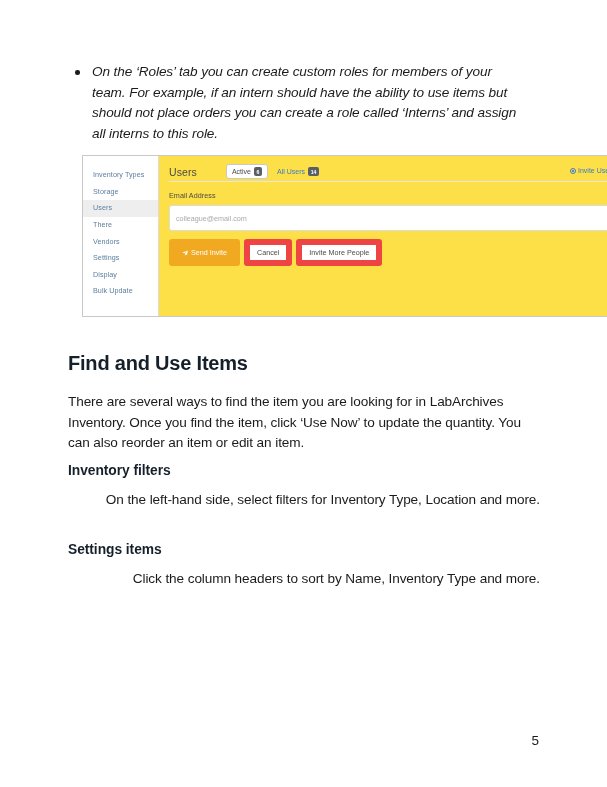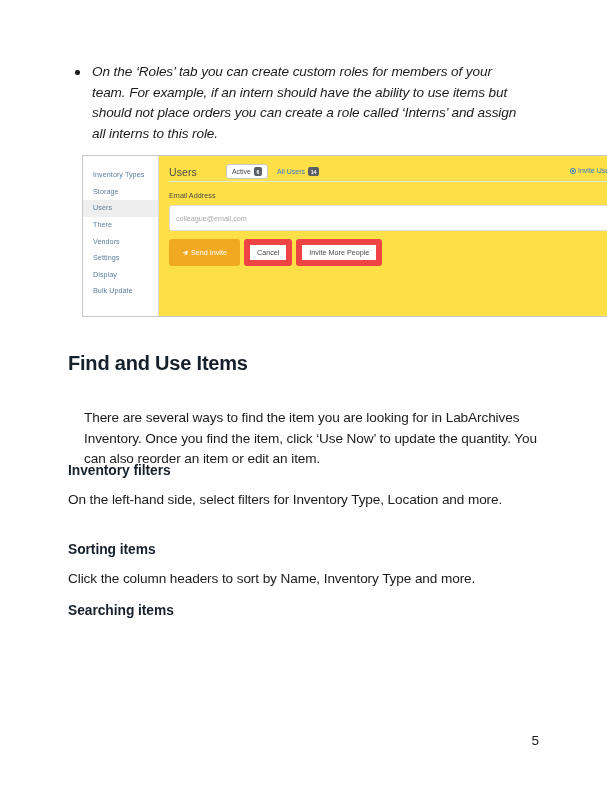--- a/index.html
+++ b/index.html
@@ -214,25 +214,25 @@
     letter-spacing: -0.2px;
     margin: 0;
   }
   .body-1 {
     position: absolute;
     left: 68px; top: 392px;
     width: 472px;
     font-size: 13.6px;
     line-height: 20.5px;
     color: #1b1b1b;
-    margin: 16px;
+    margin: 0;
     letter-spacing: -0.1px;
   }
   .h2 { margin: 0; font-size: 13.8px; font-weight: bold; color: #15202b; letter-spacing: -0.05px; }
-  .sec-p { margin: 0; font-size: 13.6px; line-height: 20.5px; color: #1b1b1b; width: 472px; letter-spacing: -0.1px; }
+  .sec-p { margin: 0; font-size: 13.6px; line-height: 20.5px; color: #1b1b1b; width: 472px; letter-spacing: -0.1px; text-align: right; }
 
   .sec { position: absolute; left: 68px; }
   #sec-0 { top: 463px; }
   #sec-1 { top: 542px; }
   #sec-2 { top: 603px; }
   .sec .sec-p { margin-top: 12px; }
 
   .page-num {
     position: absolute;
     right: 68px; top: 733px;
@@ -309,23 +309,22 @@
   <h1 class="h1">Find and Use Items</h1>
 
   <p class="body-1">There are several ways to find the item you are looking for in LabArchives Inventory. Once you find the item, click ‘Use Now’ to update the quantity. You can also reorder an item or edit an item.</p>
 
   <div class="sec" id="sec-0">
     <h2 class="h2">Inventory filters</h2>
     <p class="sec-p">On the left-hand side, select filters for Inventory Type, Location and more.</p>
   </div>
 
   <div class="sec" id="sec-1">
-    <h2 class="h2">Sorting items</h2>
+    <h2 class="h2">Settings items</h2>
     <p class="sec-p">Click the column headers to sort by Name, Inventory Type and more.</p>
   </div>
 
   <div class="sec" id="sec-2">
-    <h2 class="h2">Searching items</h2>
   </div>
 
   <div class="page-num">5</div>
 
 </div>
 
 </body></html>

